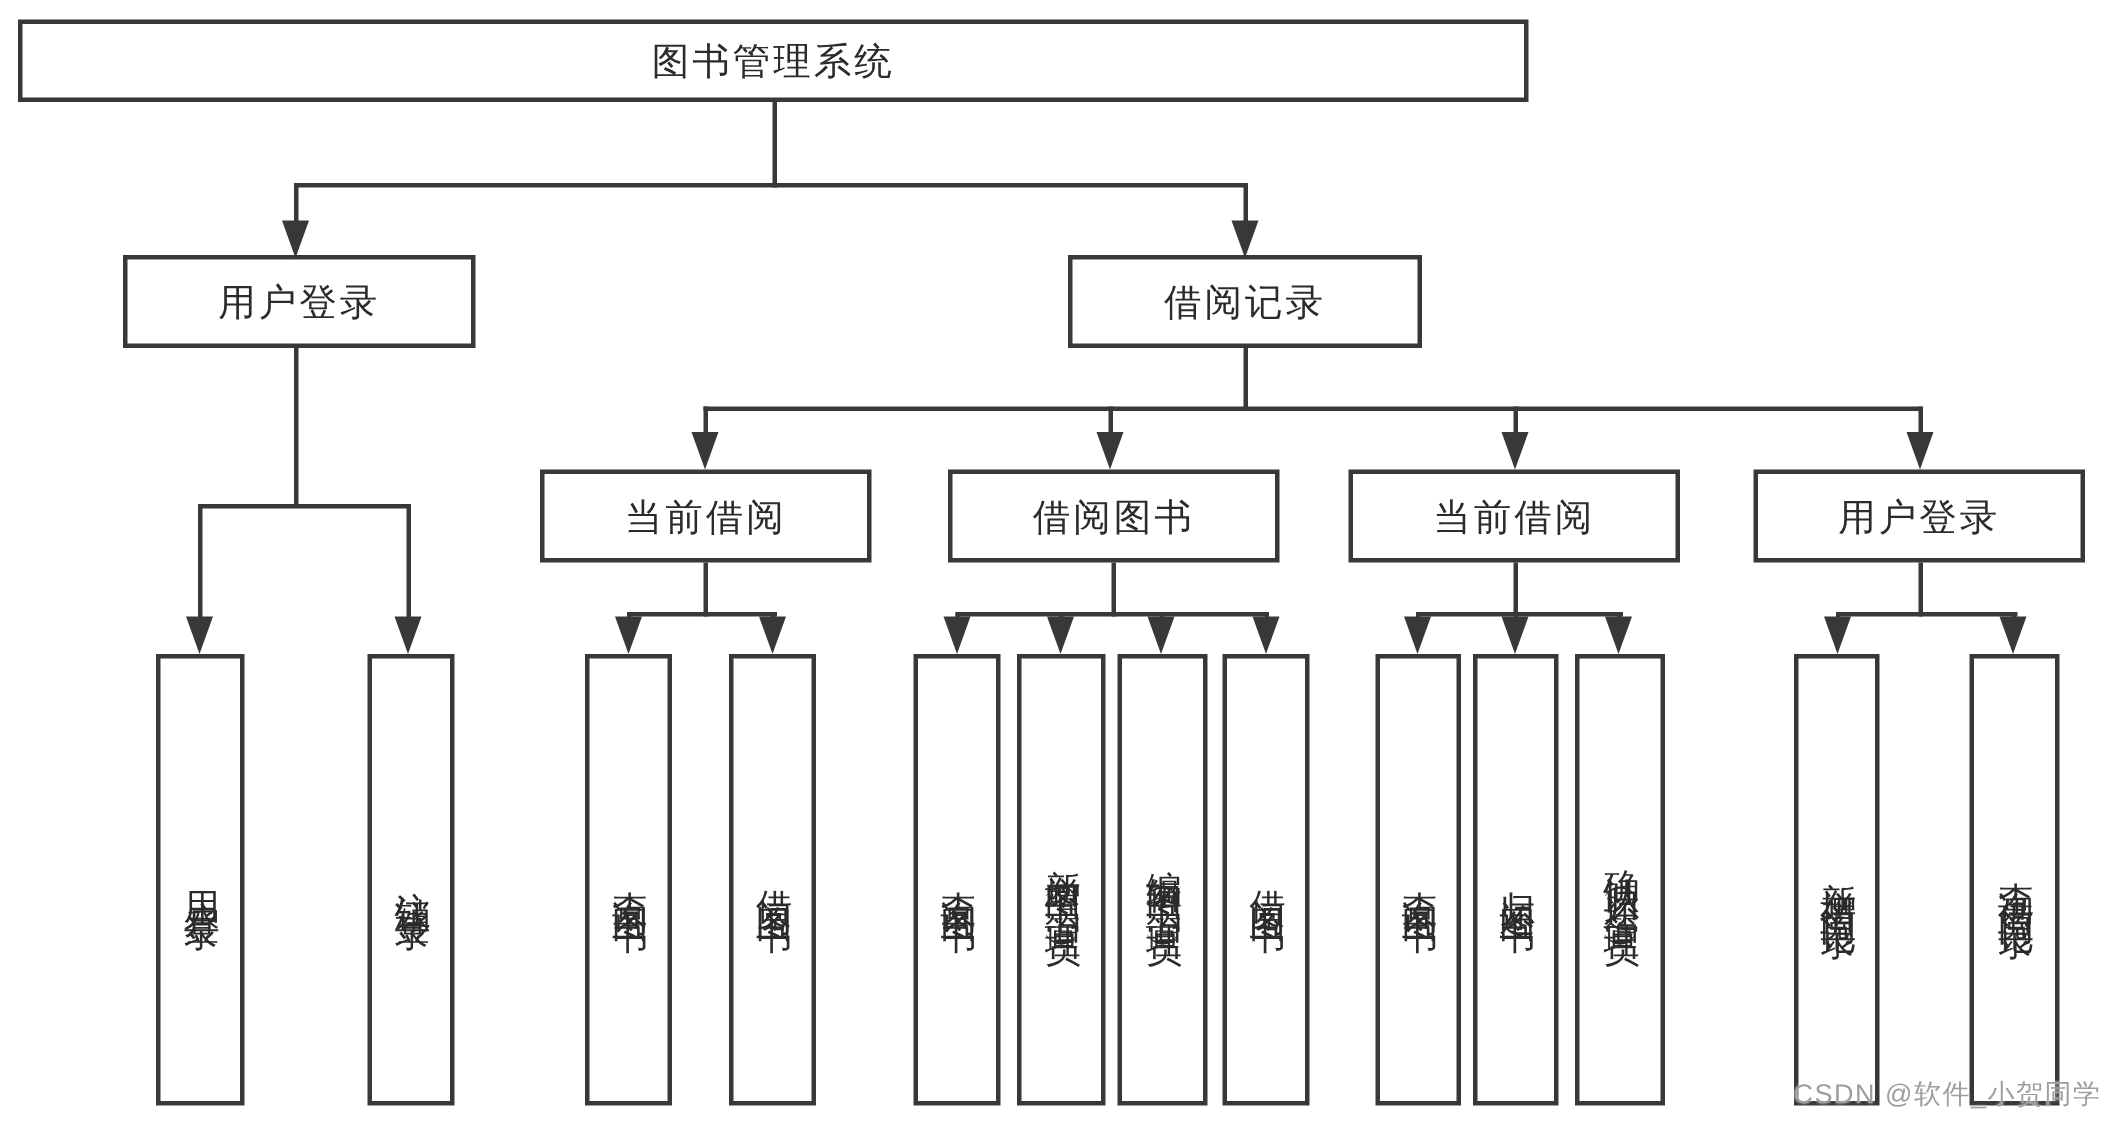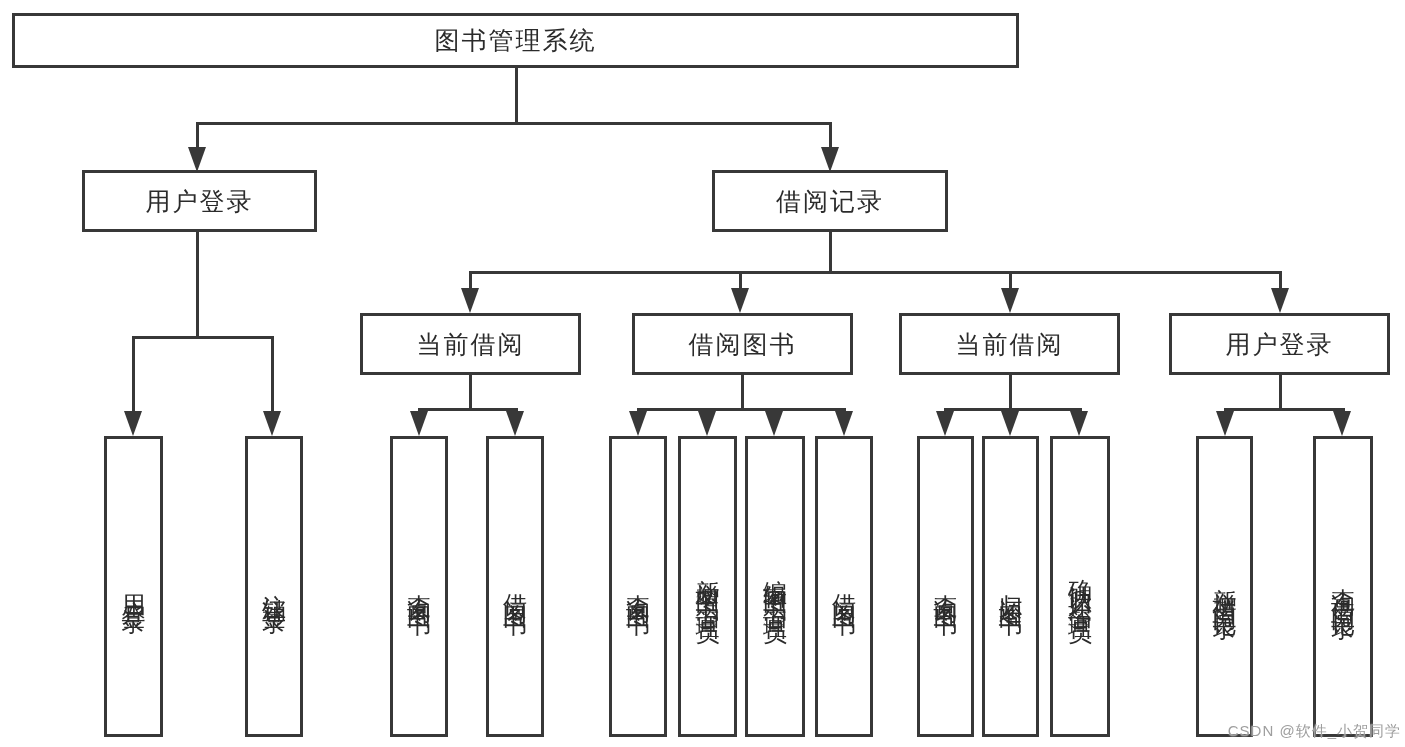--- a/index.html
+++ b/index.html
@@ -18,21 +18,21 @@
   }
   .root .lbl{font-size:25px;}
   .vl{position:absolute;width:3px;background:#383838;}
   .hl{position:absolute;height:3px;background:#383838;}
   .tri{
     position:absolute;width:0;height:0;margin-left:-9px;
     border-left:9px solid transparent;border-right:9px solid transparent;
     border-top:25px solid #383838;
   }
   .watermark{
-    position:absolute;right:4px;bottom:6px;font-size:15px;color:#9e9e9e;
+    position:absolute;right:4px;bottom:6px;font-size:18px;color:#9e9e9e;
     letter-spacing:1px;text-shadow:0 0 2px #ffffff;white-space:nowrap;
   }
 </style>
 </head>
 <body>
 
 <div class="stage">
 
   <div class="box root" style="left:12px;top:13px;width:1007px;height:55px;">
     <span class="lbl">图书管理系统</span>

